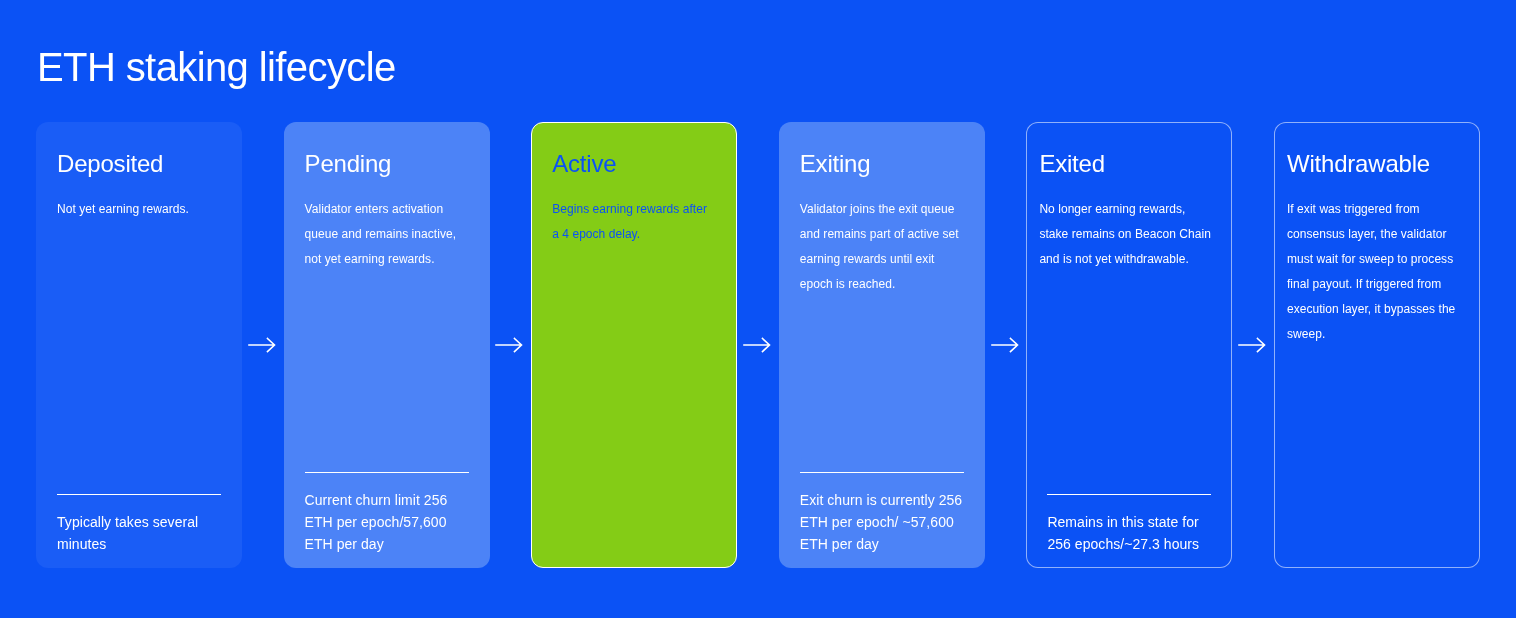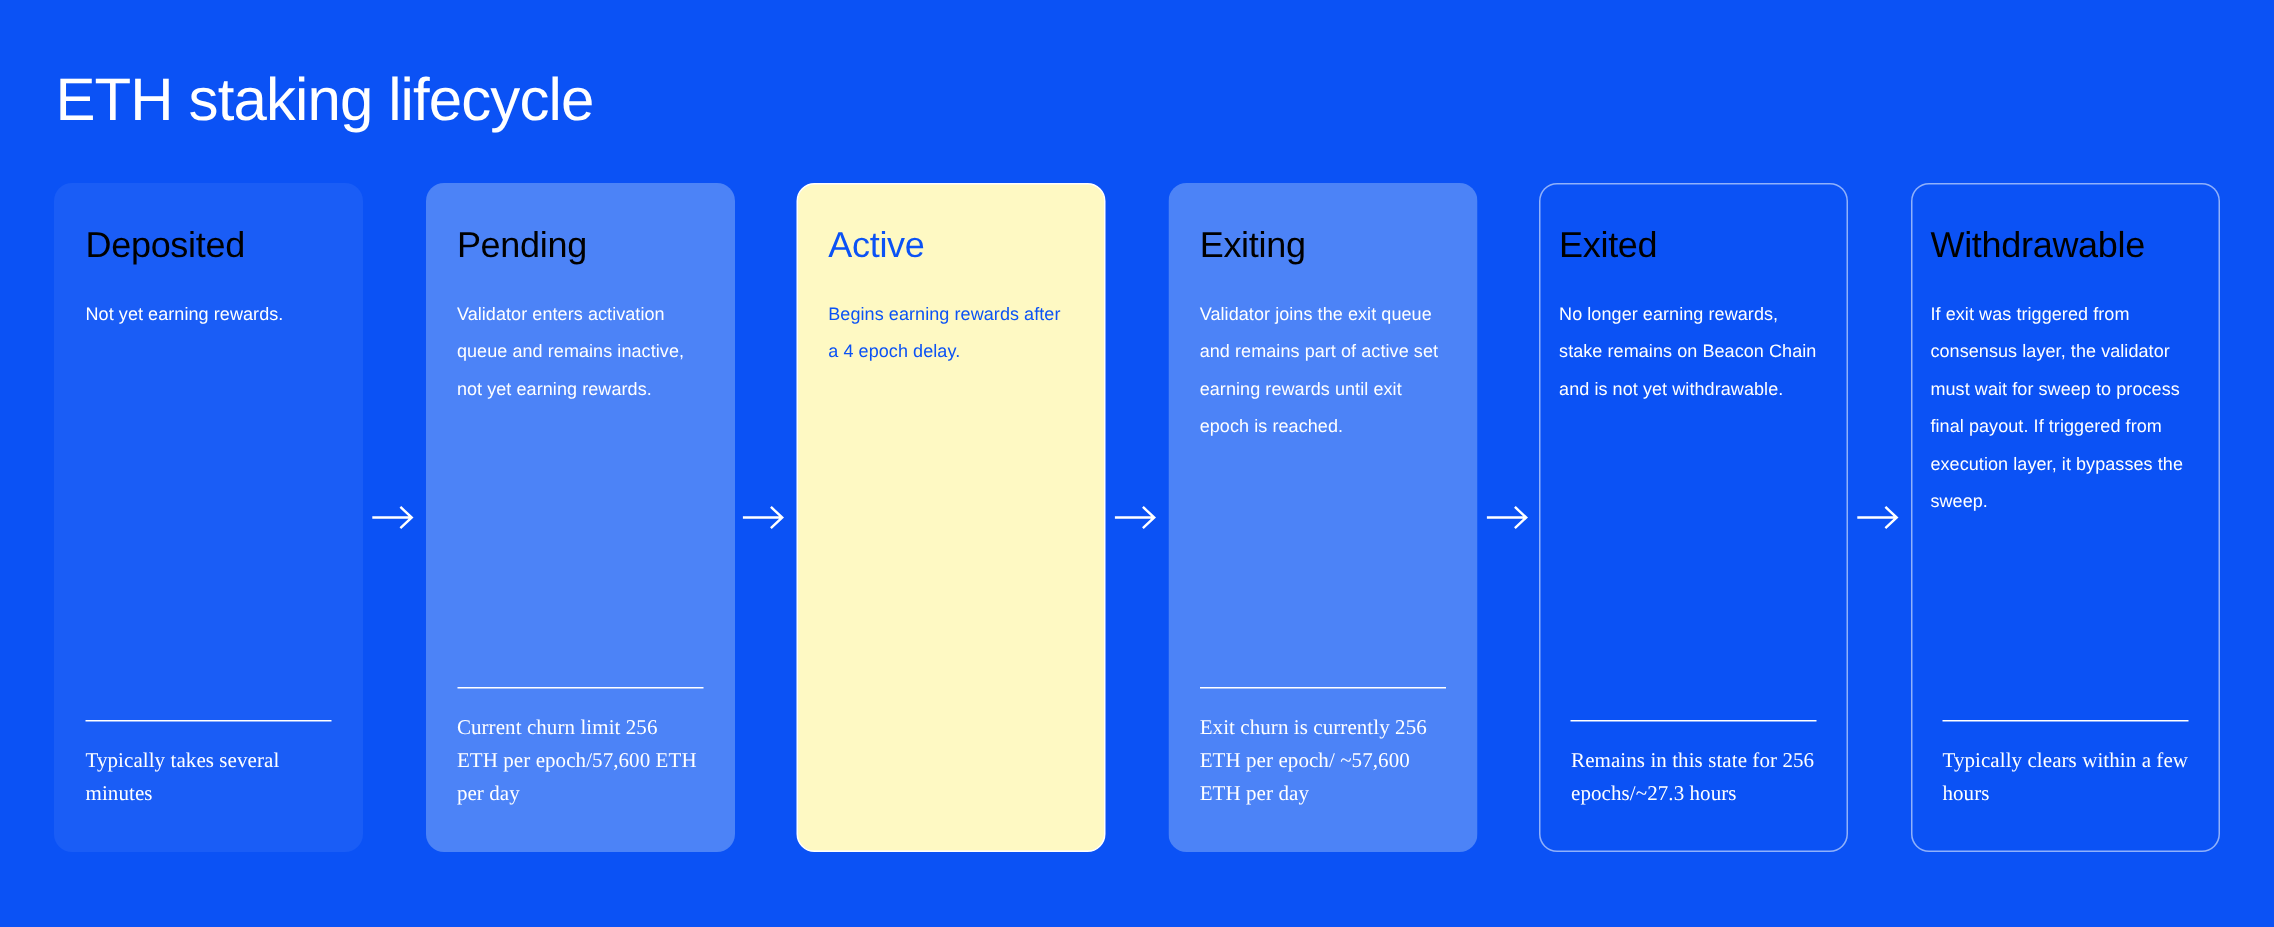--- a/index.html
+++ b/index.html
@@ -69,51 +69,50 @@
     border-color: rgba(255, 255, 255, 0.00);
   }
   
   .card.v-outline {
     background: #0b52f5;
     border-color: rgba(255, 255, 255, 0.55);
     padding-left: 12px;
   }
   
   .card.v-solid {
-    background: #fef9c3;
+    background: #84cc16;
     border-color: #ffffff;
   }
 
   .card-title {
     font-size: 24px;
     line-height: 30px;
     font-weight: 400;
     letter-spacing: -0.2px;
-    color: #000000;
+    color: #ffffff;
     margin: 0 0 18px 0;
     white-space: nowrap;
   }
   .card.v-solid .card-title { color: #0b52f5; }
 
   .card-body {
     font-size: 12px;
     line-height: 25px;
     font-weight: 400;
     color: #ffffff;
     margin: 0;
     letter-spacing: 0.05px;
   }
   .card.v-solid .card-body { color: #0b52f5; }
 
   .card-foot {
     position: absolute;
     left: 20px;
     right: 20px;
-    bottom: 26px;
-    font-family: Liberation Serif, serif;
+    bottom: 12px;
   }
 
   .card-divider {
     height: 1px;
     width: 100%;
     background: #ffffff;
     margin-bottom: 16px;
   }
   .card.v-solid .card-divider { background: #0b52f5; }
 
@@ -201,20 +200,16 @@
         </div>
       </div>
       <div class="arrow">
         <svg width="30" height="16" viewBox="0 0 30 16" aria-hidden="true">
           <path d="M1 8 H26 M19.5 1.5 L26.5 8 L19.5 14.5" fill="none" stroke="currentColor" stroke-width="1.6" stroke-linecap="square" stroke-linejoin="miter"></path>
         </svg>
       </div>
       <div class="card v-outline">
         <div class="card-title">Withdrawable</div>
         <div class="card-body">If exit was triggered from consensus layer, the validator must wait for sweep to process final payout. If triggered from execution layer, it bypasses the sweep.</div>
-        <div class="card-foot">
-          <div class="card-divider"></div>
-          <div class="card-note">Typically clears within a few hours</div>
-        </div>
       </div>
     </div>
 
 </div>
 
 </body></html>

